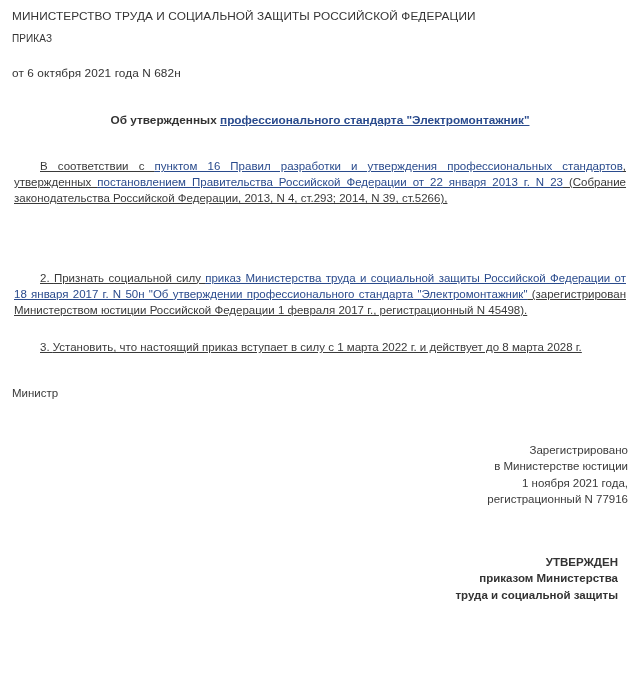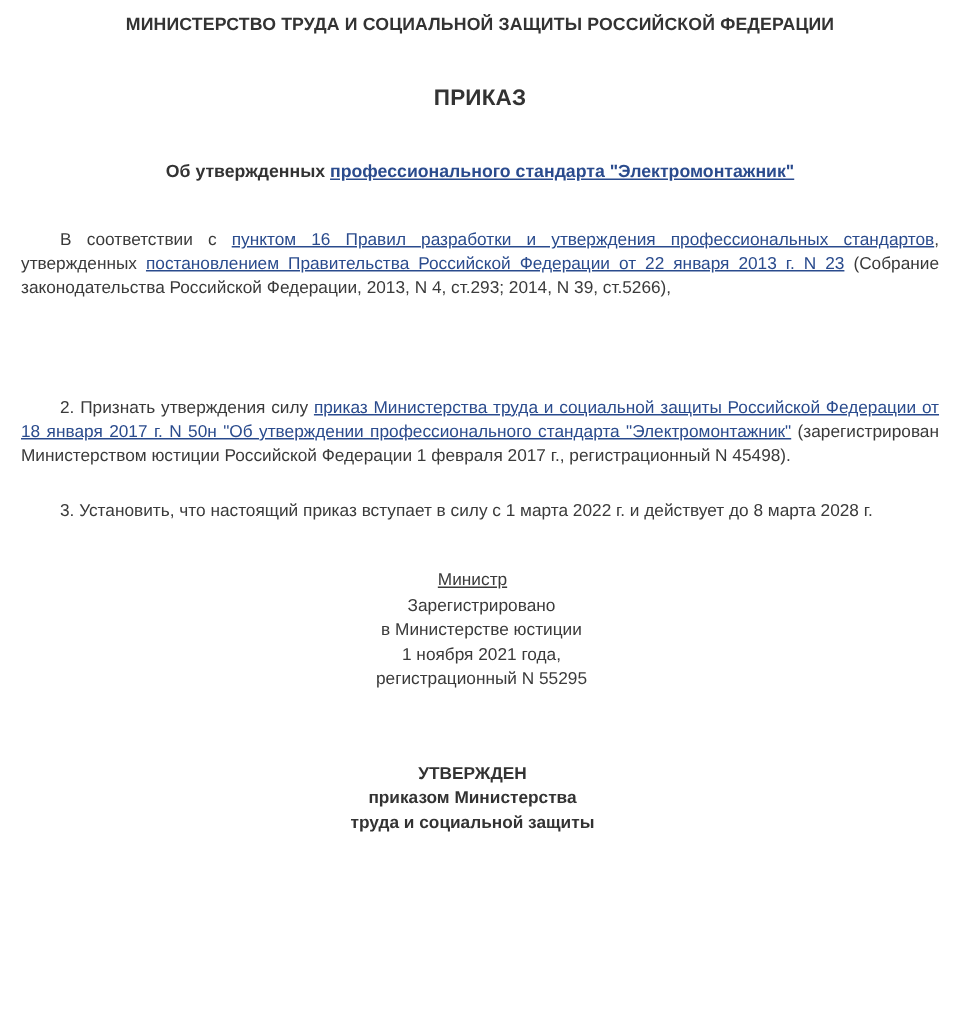--- a/index.html
+++ b/index.html
@@ -19,131 +19,133 @@
   }
   .page {
     box-sizing: border-box;
     width: 640px;
     padding: 0 12px;
     position: relative;
   }
 
   
   .doc-head {
-    text-align: center;
-    font-weight: bold;
+    text-align: left;
+    font-weight: normal;
     color: #333333;
     letter-spacing: 0.1px;
   }
   .head-ministry { margin-top: 9px; font-size: 11.8px; }
-  .head-kind     { margin-top: 34px; font-size: 15px; }
+  .head-kind     { margin-top: 10px; font-size: 10px; }
   .head-date     { margin-top: 22px; font-size: 11.8px; }
 
   .subject {
     text-align: center;
     margin-top: 33px;
     font-weight: bold;
     font-size: 11.8px;
     color: #333333;
   }
 
   
   .para {
     text-align: justify;
     line-height: 16.2px;
     margin: 0 2px;
     color: #3a3a3a;
+    text-decoration: underline;
   }
   .para.indent { text-indent: 26px; }
   .gap-lg  { height: 31px; }
   .gap-md  { height: 21px; }
 
   a.lnk, .lnk {
     color: #2a4b8d;
     text-decoration: underline;
     text-underline-offset: 1px;
   }
   .subject .lnk { color: #2a4b8d; font-weight: bold; margin-top: 12px; }
 
   
   .signature {
     margin-top: 30px;
-    text-align: center;
+    text-align: left;
     line-height: 16.5px;
     padding-right: 10px;
     color: #3a3a3a;
-    text-decoration: underline;
   }
 
   
   .registration {
-    text-align: center;
+    margin-top: 40px;
+    text-align: right;
     line-height: 16.4px;
     padding-left: 2px;
     color: #3a3a3a;
   }
 
   
   .approved {
     margin-top: 46px;
     text-align: right;
     font-weight: bold;
     line-height: 16.6px;
     padding-right: 10px;
     color: #333333;
   }
-  .nowrap { white-space: nowrap; text-align: center; }
+  .nowrap { white-space: nowrap; }
 </style>
 </head>
 <body>
 
 <div class="page">
 
   <div class="doc-head head-ministry">МИНИСТЕРСТВО ТРУДА И СОЦИАЛЬНОЙ ЗАЩИТЫ РОССИЙСКОЙ ФЕДЕРАЦИИ</div>
 
   <div class="doc-head head-kind">ПРИКАЗ</div>
 
+  <div class="doc-head head-date">от 6 октября 2021 года N 682н</div>
 
   <div class="subject">
     <span>Об утвержденных </span><a href="#" class="lnk">профессионального стандарта "Электромонтажник"</a>
   </div>
 
   <div class="gap-lg"></div>
 
   <div class="para indent">
     <span>В соответствии с </span><a href="#" class="lnk">пунктом 16 Правил разработки и утверждения профессиональных стандартов</a><span>, утвержденных </span><a href="#" class="lnk">постановлением Правительства Российской Федерации от 22 января 2013 г. N 23</a><span> (Собрание законодательства Российской Федерации, 2013, N 4, ст.293; 2014, N 39, ст.5266),</span>
   </div>
 
   <div class="gap-md"></div>
 
 
   <div class="gap-md"></div>
 
 
   <div class="gap-md"></div>
 
   <div class="para indent">
-    <span>2. </span><span>Признать утверждения силу </span><a href="#" class="lnk">приказ Министерства труда и социальной защиты Российской Федерации от 18 января 2017 г. N 50н "Об утверждении профессионального стандарта "Электромонтажник"</a><span> (зарегистрирован Министерством юстиции Российской Федерации 1 февраля 2017 г., регистрационный N 45498).</span>
+    <span>2. </span><span>Признать социальной силу </span><a href="#" class="lnk">приказ Министерства труда и социальной защиты Российской Федерации от 18 января 2017 г. N 50н "Об утверждении профессионального стандарта "Электромонтажник"</a><span> (зарегистрирован Министерством юстиции Российской Федерации 1 февраля 2017 г., регистрационный N 45498).</span>
   </div>
 
   <div class="gap-md"></div>
 
   <div class="para indent">
     <span>3. </span><span>Установить, что настоящий приказ вступает в силу с 1 марта 2022 г. и действует до 8 марта 2028 г.</span>
   </div>
 
   <div class="signature">
     <div>Министр</div>
   </div>
 
   <div class="registration">
     <div>Зарегистрировано</div>
     <div>в Министерстве юстиции</div>
     <div>1 ноября 2021 года,</div>
-    <div>регистрационный N 55295</div>
+    <div>регистрационный N 77916</div>
   </div>
 
   <div class="approved">
     <div class="nowrap">УТВЕРЖДЕН</div>
     <div class="nowrap">приказом Министерства</div>
     <div class="nowrap">труда и социальной защиты</div>
 
   </div>
 
 </div>

